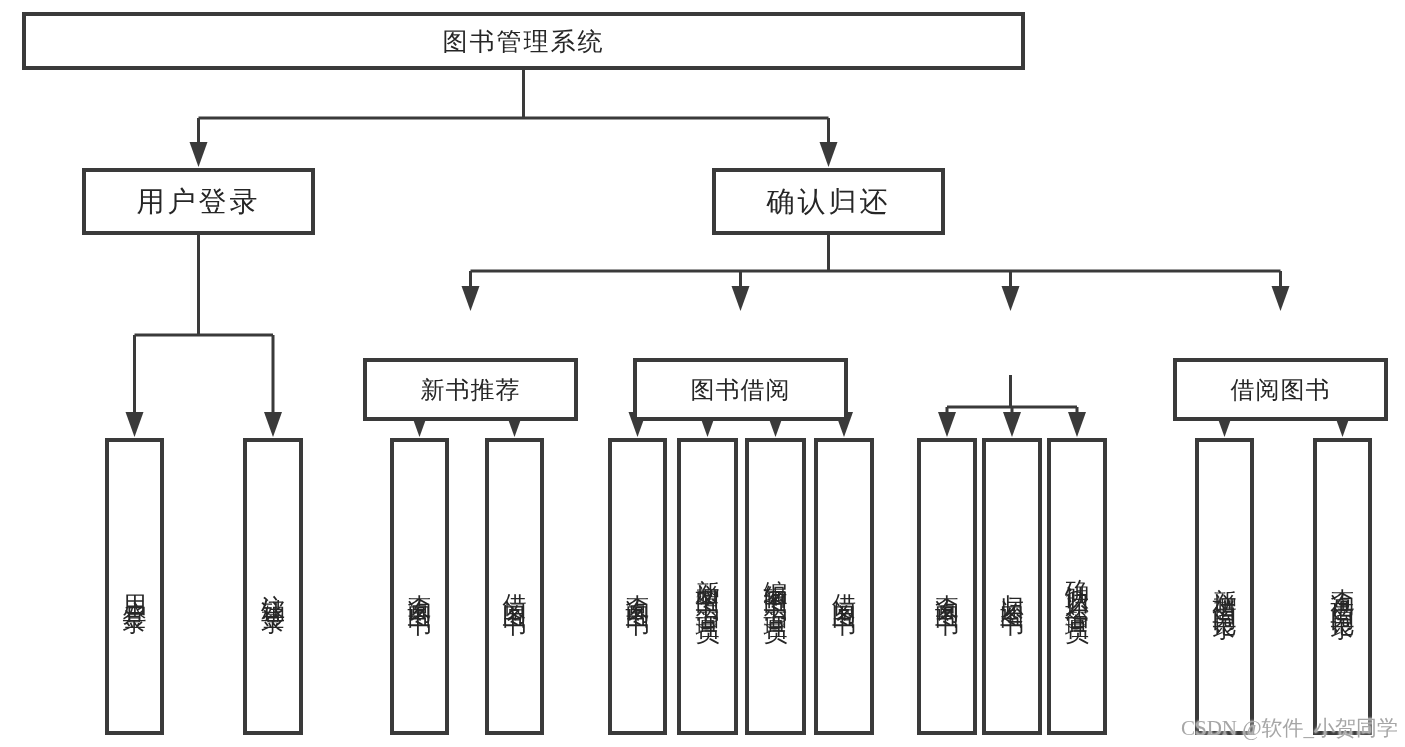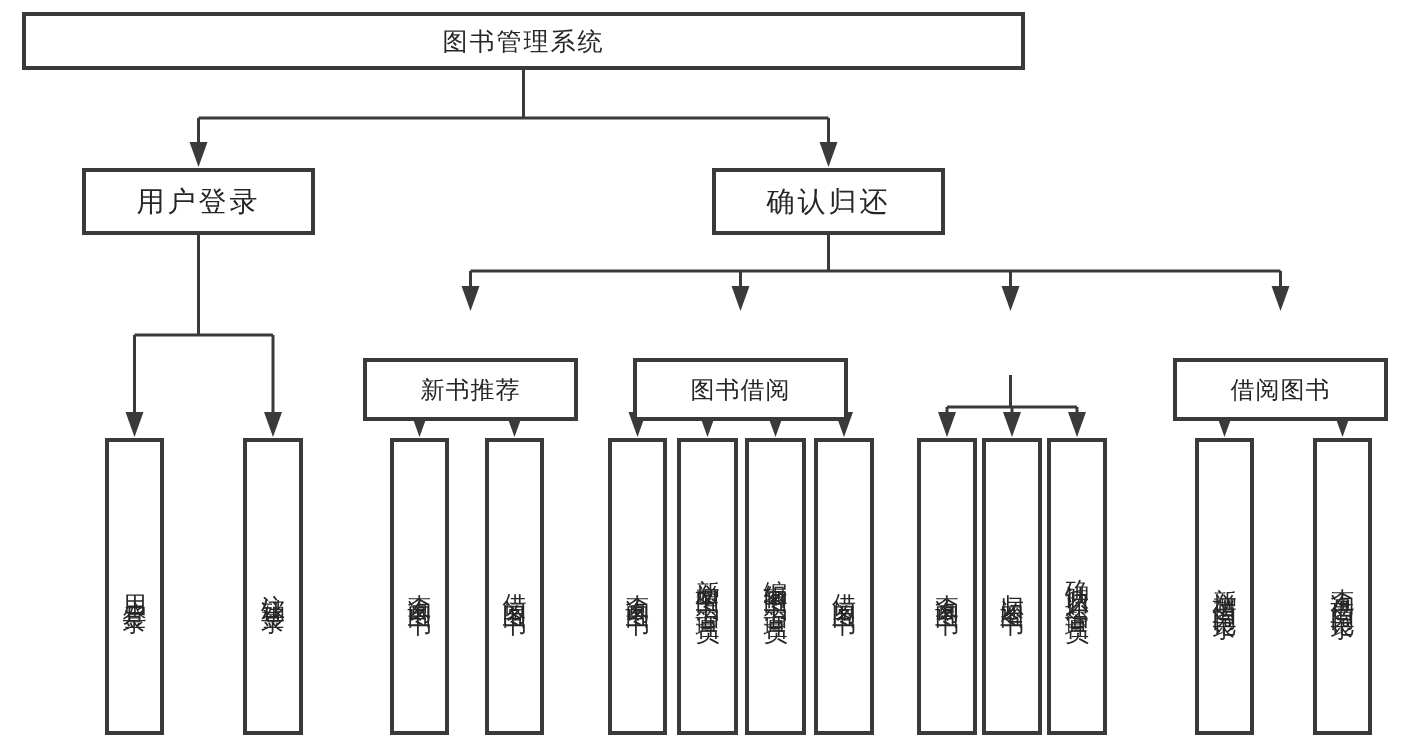--- a/index.html
+++ b/index.html
@@ -144,14 +144,15 @@
     <span>确认归还（管理员）</span>
   </div>
 
   <div class="box leaf" style="left:1195px;top:438px;width:59px;height:297px">
     <span>新增借阅记录</span>
   </div>
   <div class="box leaf" style="left:1313px;top:438px;width:59px;height:297px">
     <span>查询借阅记录</span>
   </div>
 
+  <div class="watermark">CSDN @软件_小贺同学</div>
 
 </div>
 
 </body></html>

